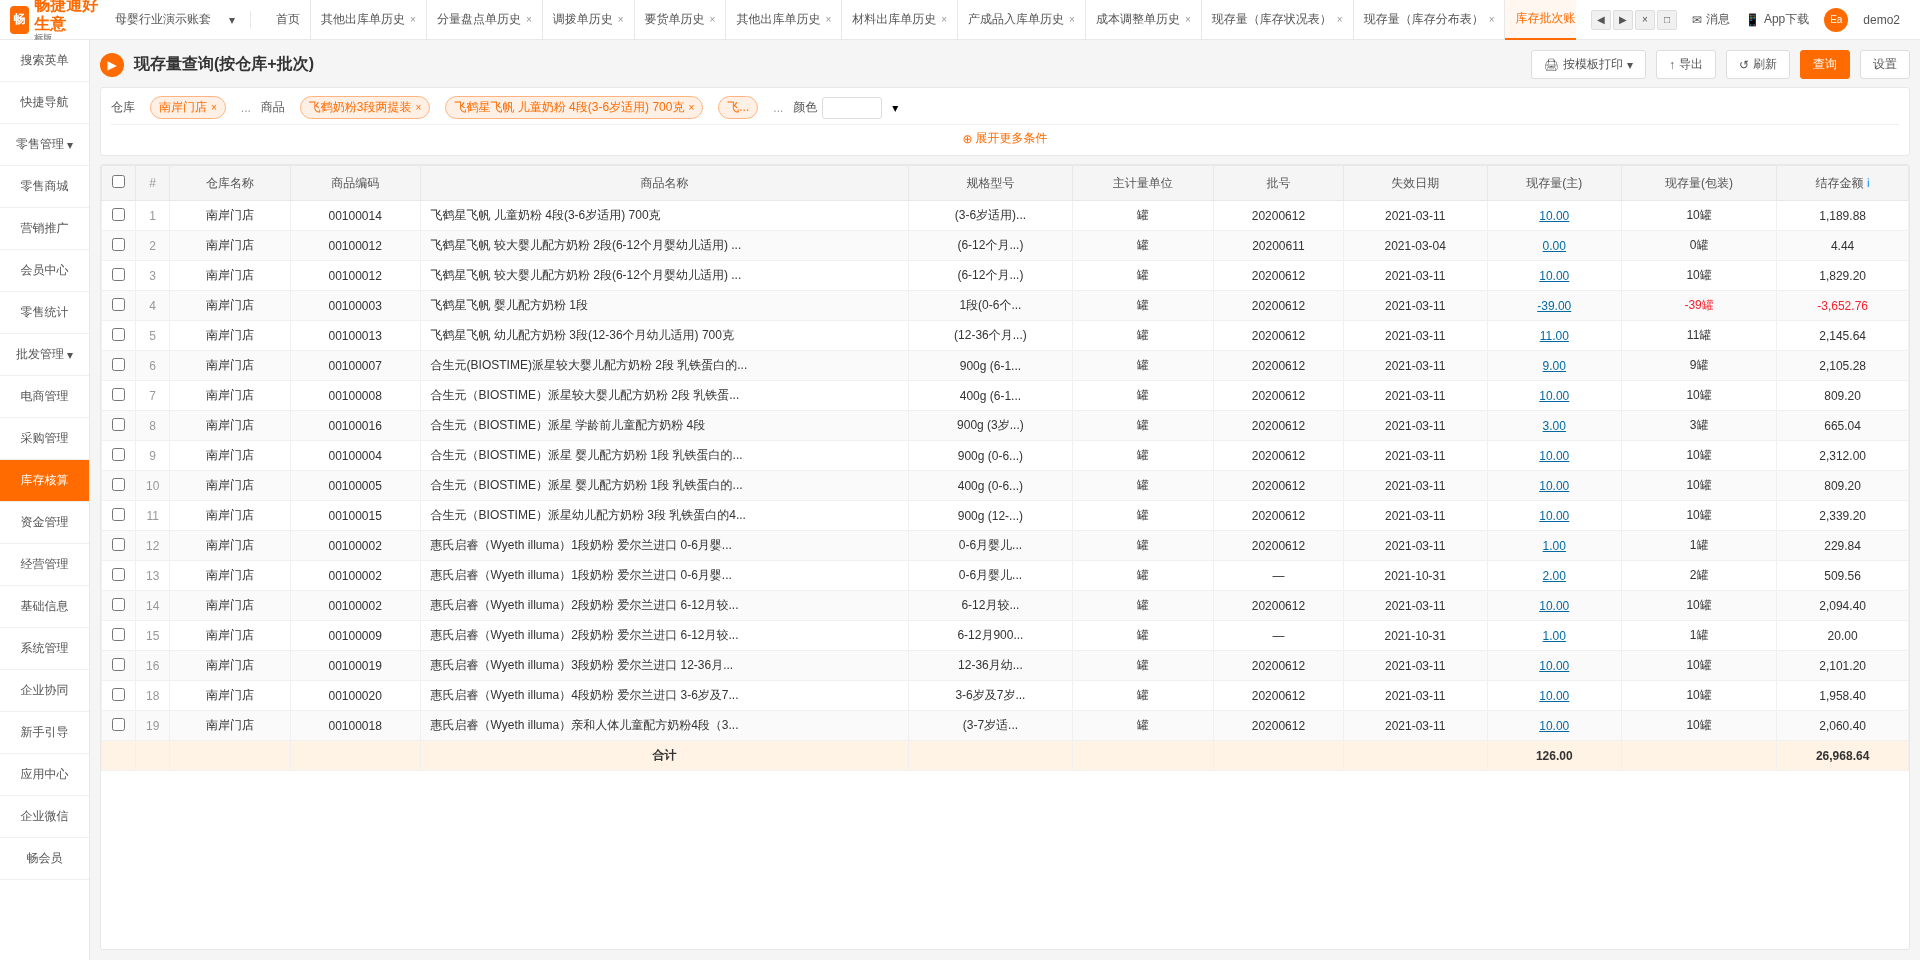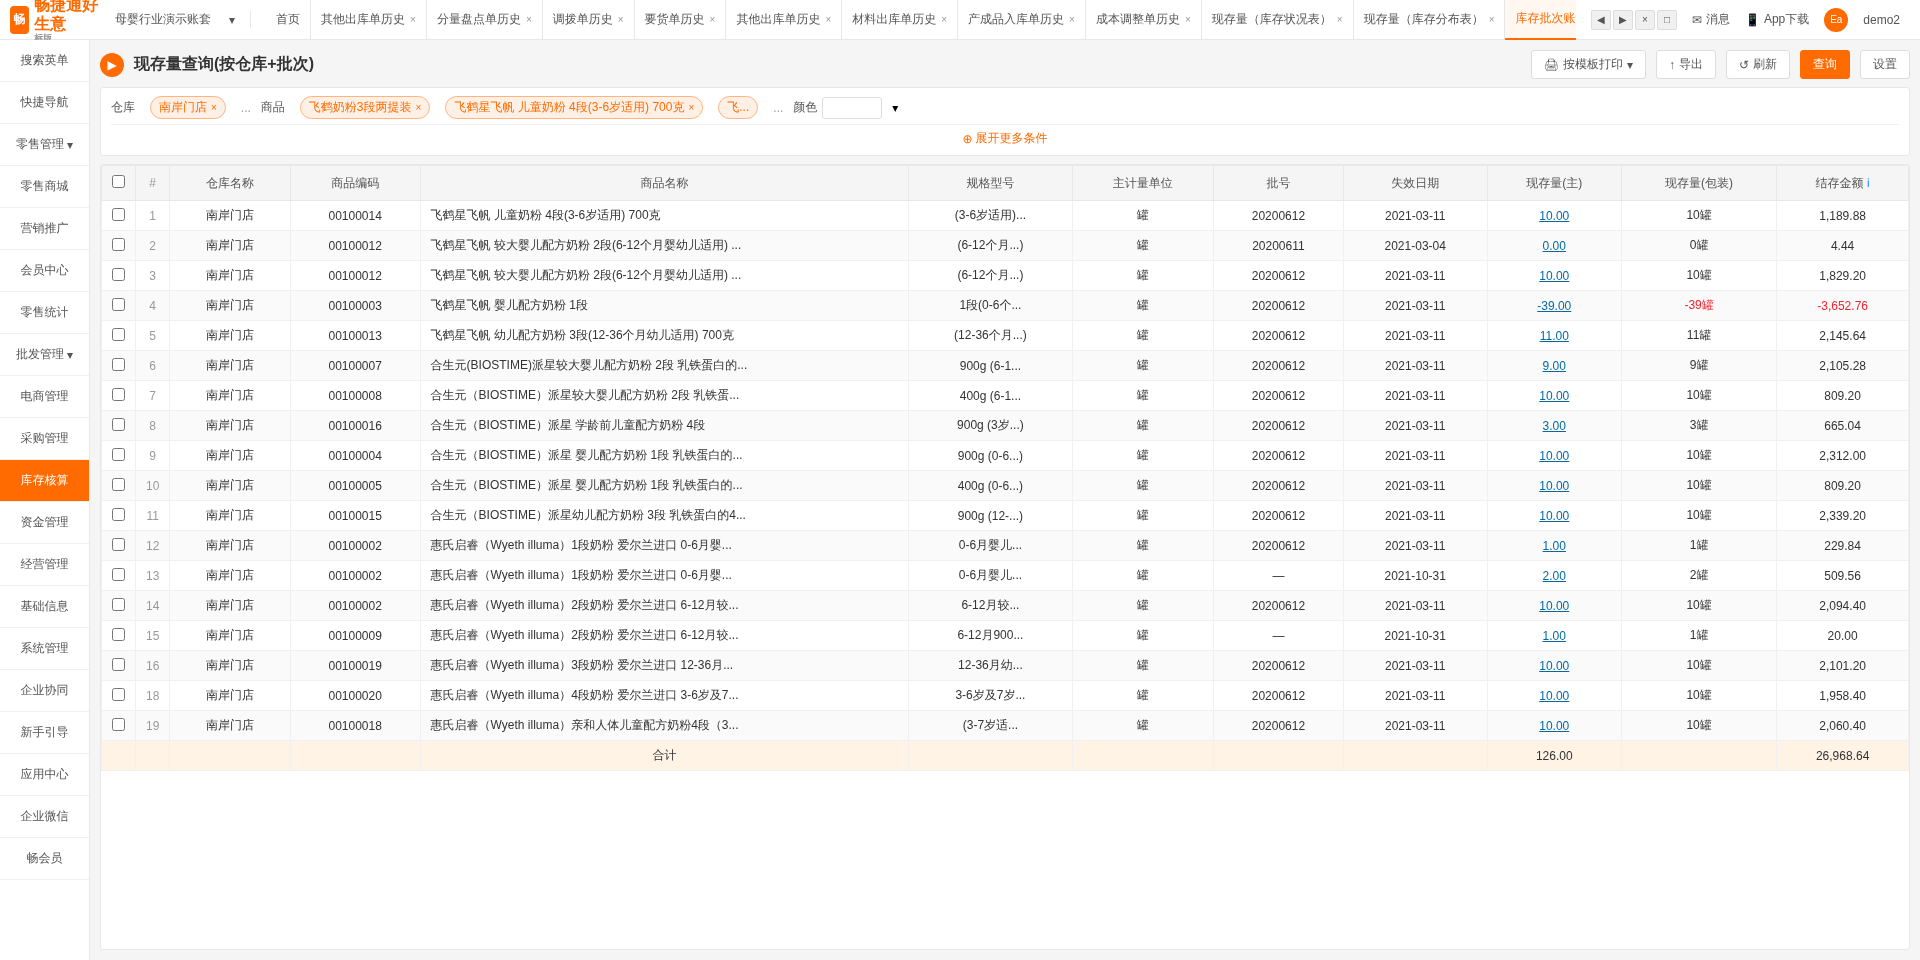--- a/index.html
+++ b/index.html
@@ -61,21 +61,21 @@
     .table-container { flex: 1; overflow: auto; background: #fff; border: 1px solid #e8e8e8; border-radius: 3px; }
     table { width: 100%; border-collapse: collapse; }
     thead tr { background: #f5f5f5; }
     thead th { padding: 8px 10px; text-align: center; border: 1px solid #e8e8e8; color: #555; font-weight: normal; white-space: nowrap; position: sticky; top: 0; background: #f5f5f5; z-index: 1; }
     tbody tr { background: #fff; }
     tbody tr:nth-child(even) { background: #fafafa; }
     tbody td { padding: 6px 10px; border: 1px solid #f0f0f0; text-align: center; color: #333; white-space: nowrap; }
     tbody td.left { text-align: left; }
     .negative { color: #f5222d; }
     .underline-link { text-decoration: underline; color: #0369a1; cursor: pointer; }
-    .footer-row { background: #fff3e6 !important; font-weight: normal; margin-left: 32px; }
+    .footer-row { background: #fff3e6 !important; font-weight: bold; margin-left: 32px; }
 
     
     ::-webkit-scrollbar { width: 6px; height: 6px; }
     ::-webkit-scrollbar-track { background: #f1f1f1; }
     ::-webkit-scrollbar-thumb { background: #ccc; border-radius: 3px; }
 
     .checkbox-col { width: 30px; }
     .num-col { width: 30px; color: #999; }
   </style>
 </head>

